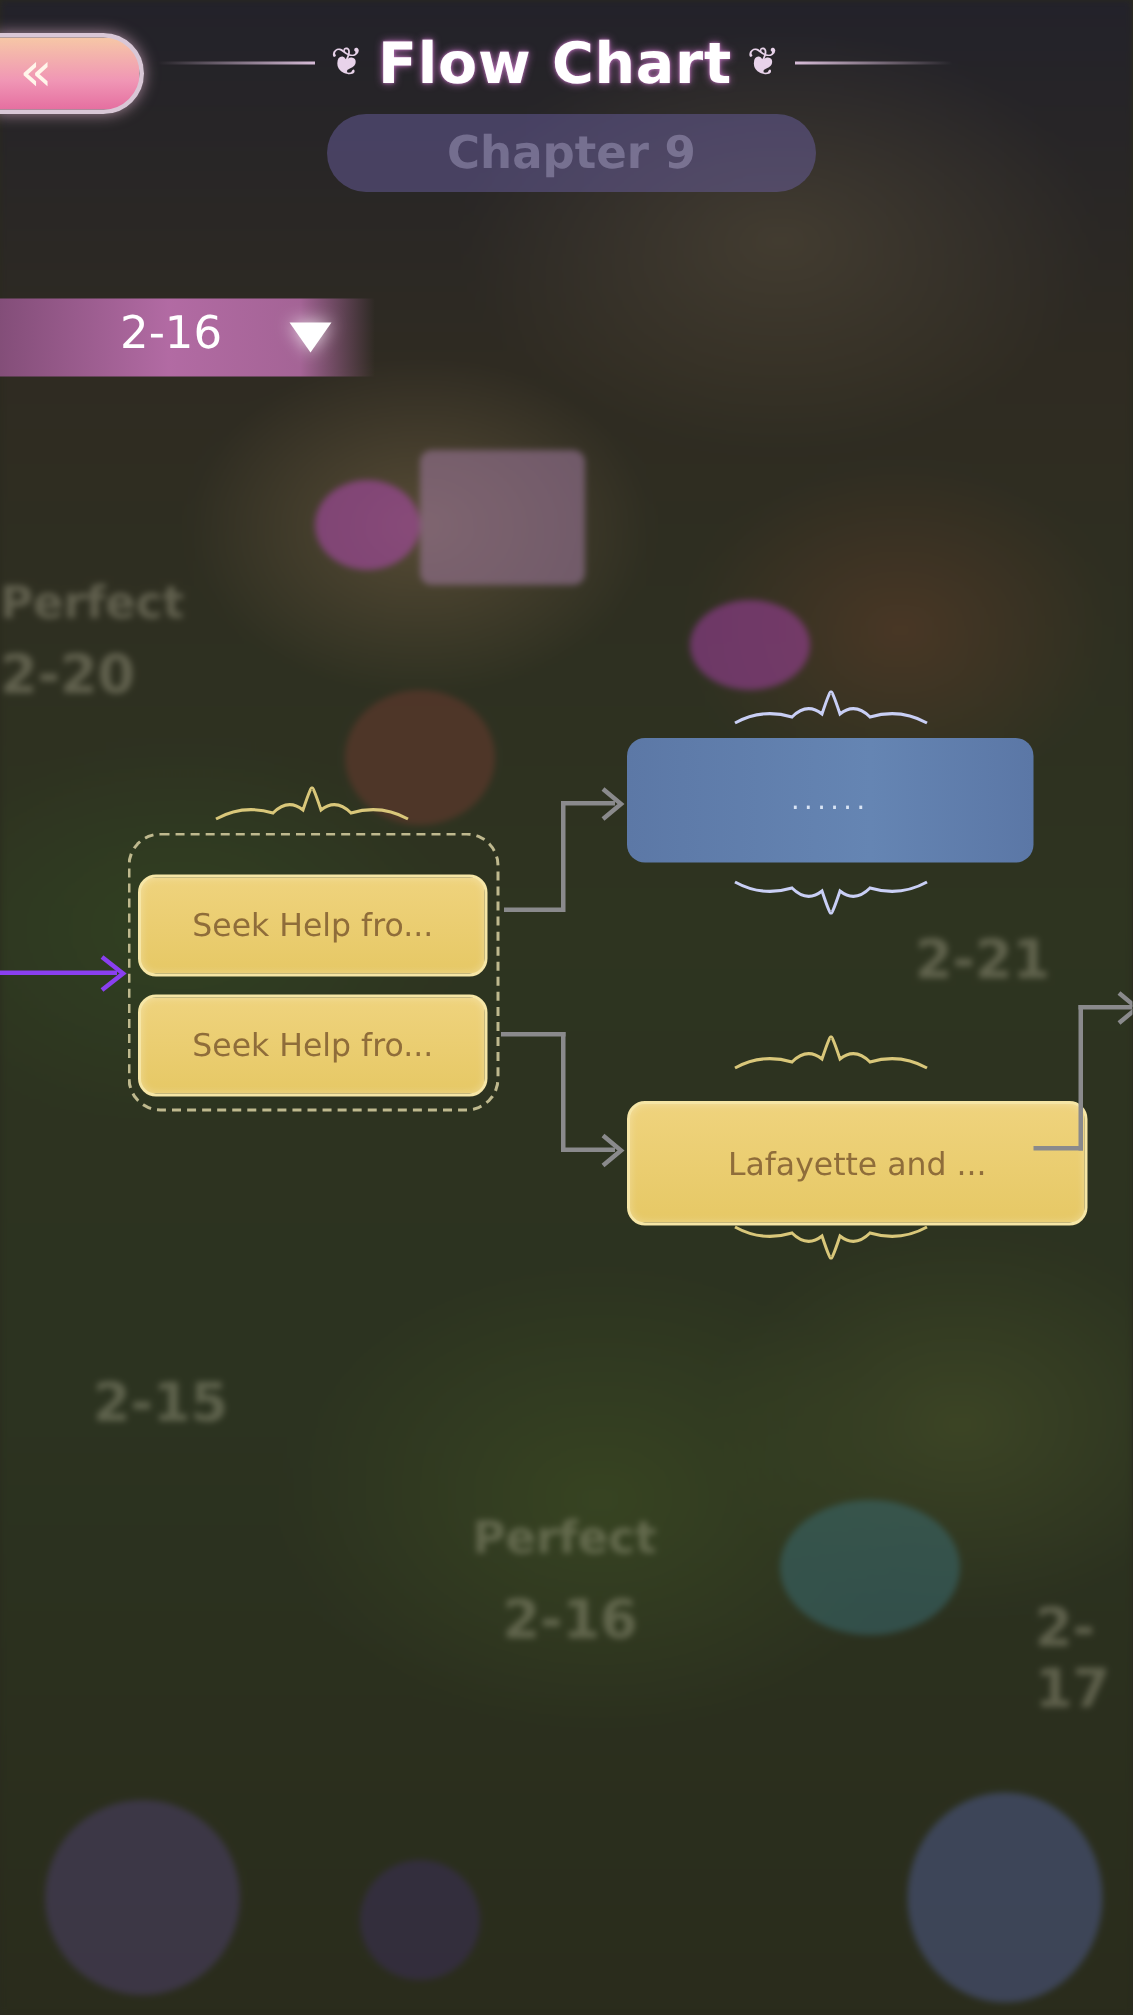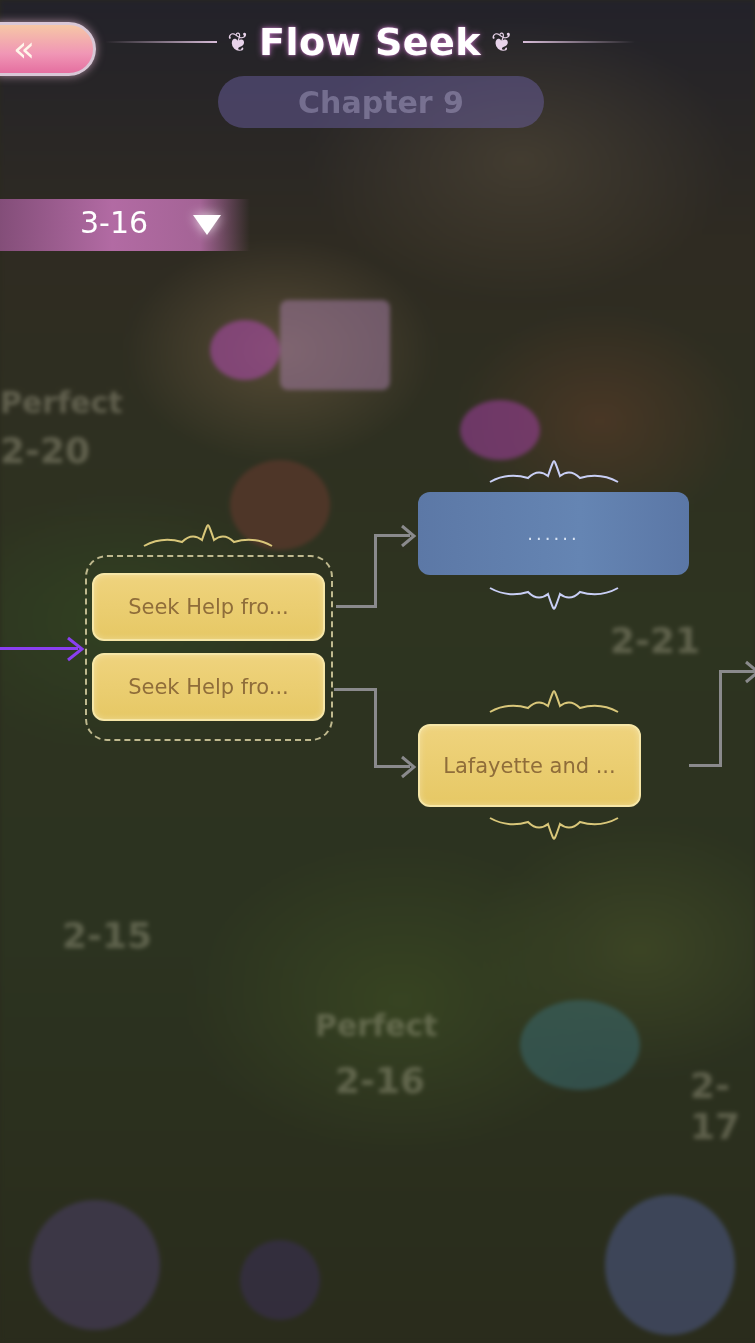--- a/index.html
+++ b/index.html
@@ -30,21 +30,21 @@
   .title{color:#fff;font-size:38px;font-weight:bold;letter-spacing:0.5px;text-shadow:0 0 6px rgba(200,120,200,.8),0 0 2px #b46bb0;white-space:nowrap;}
   .chapter-ghost{position:absolute;left:218px;top:76px;width:326px;height:52px;border-radius:26px;
     background:rgba(110,100,170,.45);color:rgba(200,195,230,.35);font-size:30px;font-weight:bold;
     display:flex;align-items:center;justify-content:center;}
   .level-selector{position:absolute;left:0;top:199px;width:250px;height:52px;
     background:linear-gradient(90deg,rgba(160,90,150,.75),rgba(185,110,170,.95) 45%,rgba(185,110,170,.85) 80%,rgba(185,110,170,0));
     display:flex;align-items:center;}
   .level-selector .val{position:absolute;left:80px;top:6px;color:#fff;font-size:30px;}
   .level-selector .tri{position:absolute;left:193px;top:16px;width:0;height:0;border-left:14px solid transparent;border-right:14px solid transparent;border-top:20px solid #fff;filter:drop-shadow(0 0 6px rgba(255,255,255,.8));}
   .node{position:absolute;border-radius:12px;box-sizing:border-box;display:flex;align-items:center;justify-content:center;font-size:21px;}
-  .node.gold{background:linear-gradient(180deg,#efd37d,#e6c865);border:2px solid #f6e6a6;color:#8f6d3a;box-shadow:inset 0 0 6px rgba(255,255,255,.3);}
+  .node.gold{background:linear-gradient(180deg,#efd37d,#e6c865);border:2px solid #f6e6a6;color:#8f6d3a;box-shadow:inset 0 0 6px rgba(255,255,255,.3);margin-top:10px;}
   .node.blue{background:linear-gradient(90deg,#5c78a6,#6585b3 60%,#5b77a6);color:#d9e4f4;font-size:18px;letter-spacing:3px;}
   .group{position:absolute;left:85px;top:555px;width:248px;height:186px;border:2px dashed #bfb98e;border-radius:22px;box-sizing:border-box;}
   .orn{position:absolute;}
   .conn{position:absolute;background:#8a8a8c;}
 </style>
 </head>
 <body>
 
 <div class="bg">
   <div class="bg-blob" style="left:210px;top:320px;width:70px;height:60px;background:#b04ab0;"></div>
@@ -64,30 +64,30 @@
   <div class="bg-badge" style="left:315px;top:1008px;font-size:30px;">Perfect</div>
 </div>
 
 <div class="topbar">
   <div class="back-btn">
     <span>«</span>
   </div>
   <div class="title-wrap">
     <div class="title-line"></div>
     <span class="flourish">❦</span>
-    <span class="title">Flow Seek</span>
+    <span class="title">Flow Chart</span>
     <span class="flourish">❦</span>
     <div class="title-line r"></div>
   </div>
 </div>
 
 <div class="chapter-ghost">Chapter 9</div>
 
 <div class="level-selector">
-  <span class="val">3-16</span>
+  <span class="val">2-16</span>
   <span class="tri"></span>
 </div>
 
 <div class="conn" style="left:0;top:647px;width:78px;height:3px;background:#8a3ff0;"></div>
 <svg style="position:absolute;left:66px;top:636px;" width="20" height="26">
   <polyline points="2,2 16,13 2,24" fill="none" stroke="#8a3ff0" stroke-width="3"></polyline>
 </svg>
 
 <svg class="orn" style="left:142px;top:518px;" width="132" height="34">
   <path d="M2,28 Q20,18 40,24 Q50,14 60,22 Q66,4 66,8 Q66,4 72,22 Q82,14 92,24 Q112,18 130,28" fill="none" stroke="#d9c77a" stroke-width="2"></path>
@@ -121,21 +121,21 @@
 <div class="node blue" style="left:418px;top:492px;width:271px;height:83px;">
   <span>......</span>
 </div>
 <svg class="orn" style="left:488px;top:582px;" width="132" height="34">
   <path d="M2,6 Q20,16 40,10 Q50,20 60,12 Q66,30 66,26 Q66,30 72,12 Q82,20 92,10 Q112,16 130,6" fill="none" stroke="#c9cff5" stroke-width="2"></path>
 </svg>
 
 <svg class="orn" style="left:488px;top:684px;" width="132" height="34">
   <path d="M2,28 Q20,18 40,24 Q50,14 60,22 Q66,4 66,8 Q66,4 72,22 Q82,14 92,24 Q112,18 130,28" fill="none" stroke="#d9c77a" stroke-width="2"></path>
 </svg>
-<div class="node gold" style="left:418px;top:724px;width:223px;height:83px;">
+<div class="node gold" style="left:418px;top:724px;width:307px;height:83px;">
   <span>Lafayette and ...</span>
 </div>
 <svg class="orn" style="left:488px;top:812px;" width="132" height="34">
   <path d="M2,6 Q20,16 40,10 Q50,20 60,12 Q66,30 66,26 Q66,30 72,12 Q82,20 92,10 Q112,16 130,6" fill="none" stroke="#d9c77a" stroke-width="2"></path>
 </svg>
 
 <div class="conn" style="left:689px;top:764px;width:33px;height:3px;"></div>
 <div class="conn" style="left:719px;top:670px;width:3px;height:97px;"></div>
 <div class="conn" style="left:719px;top:670px;width:36px;height:3px;"></div>
 <svg style="position:absolute;left:744px;top:660px;" width="12" height="24">

